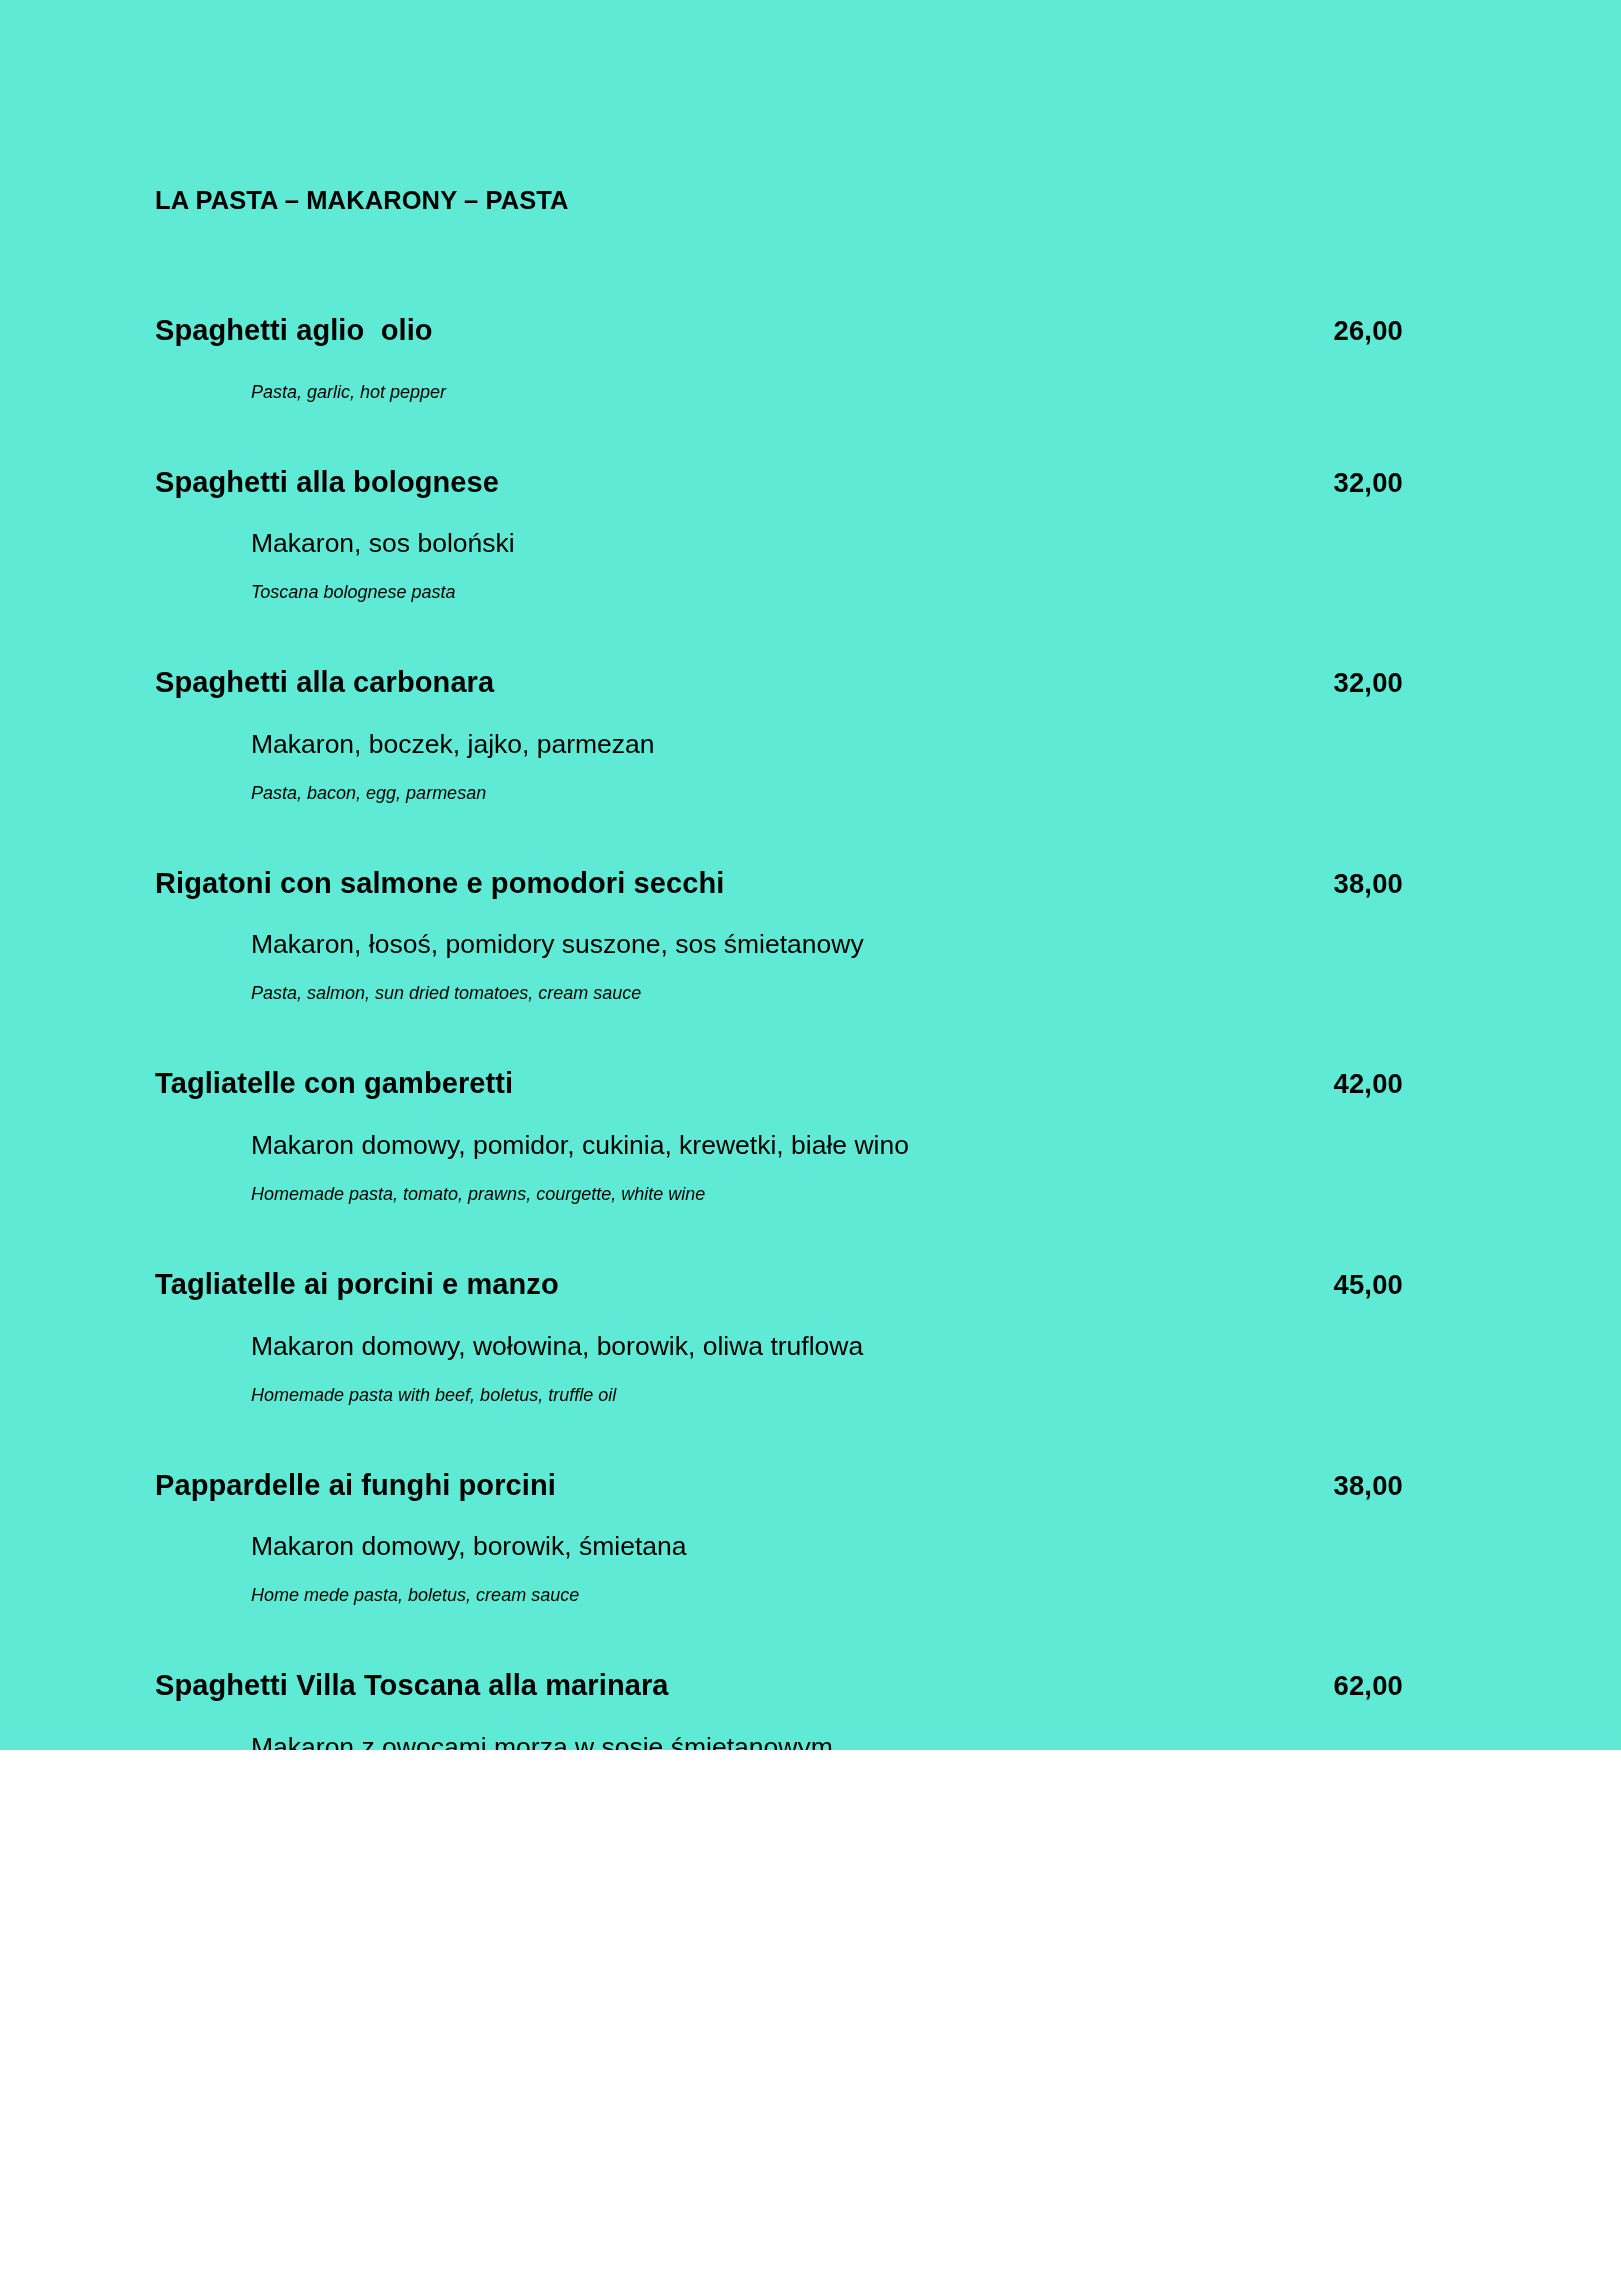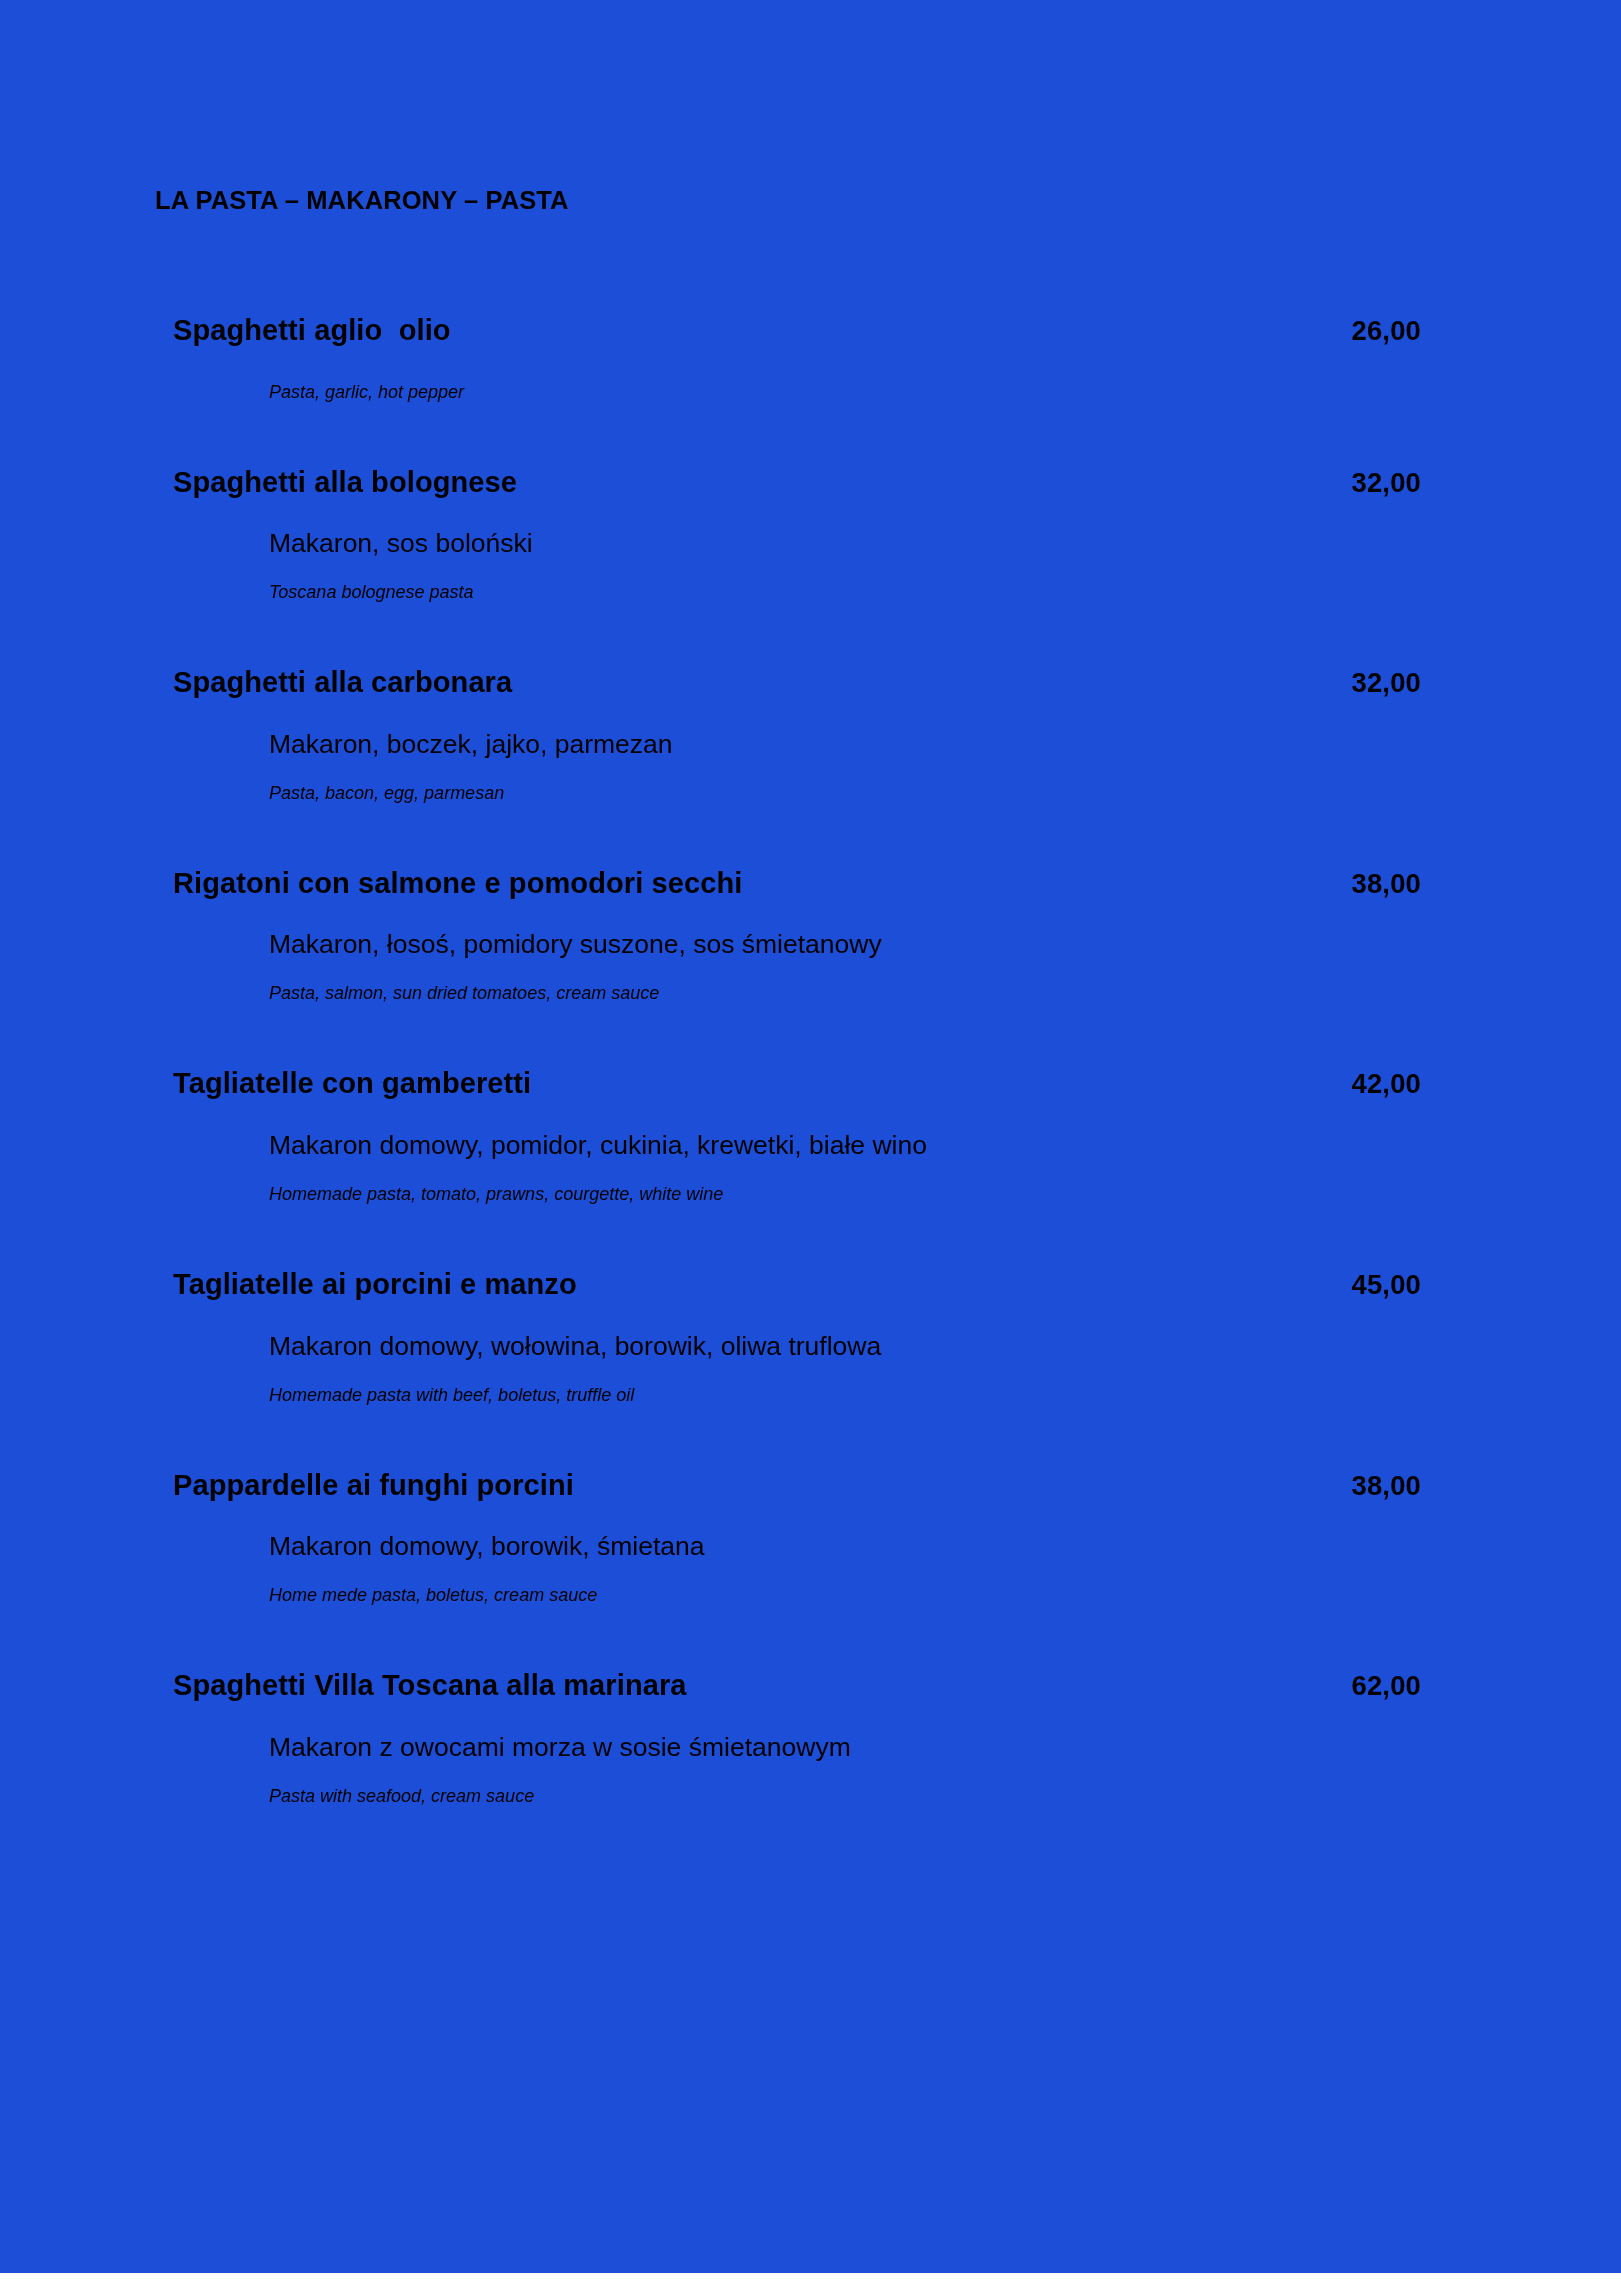--- a/index.html
+++ b/index.html
@@ -9,22 +9,22 @@
     background: #ffffff;
   }
   body {
     font-family: "Liberation Sans", "DejaVu Sans", sans-serif;
     color: #000000;
     -webkit-font-smoothing: antialiased;
   }
   .page {
     position: relative;
     width: 1621px;
-    height: 2273px;
-    background: #1d4ed8;
+    height: 1750px;
+    background: #5eead4;
     overflow: hidden;
     box-sizing: border-box;
   }
   .sheet {
     position: absolute;
     left: 155px;
     top: 0;
     width: 1250px;
   }
 
@@ -39,21 +39,21 @@
     position: absolute;
     top: 188px;
     left: 0;
     white-space: pre;
   }
 
   
   .menu-list {
     position: absolute;
     top: 312px;
-    left: 18px;
+    left: 0;
     width: 1250px;
   }
   .menu-item {
     position: relative;
     margin: 0 0 47px 0;
   }
   .menu-item:last-child {
     margin-bottom: 0;
   }
   .item-head {

